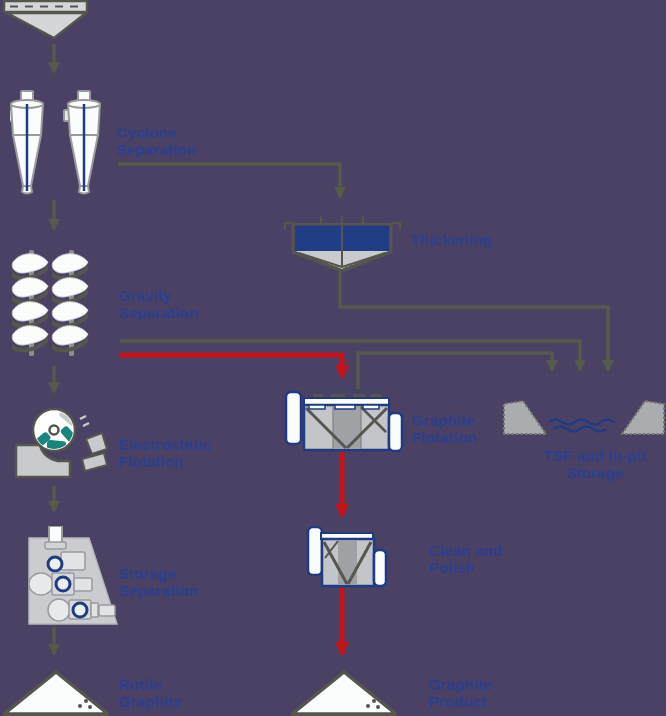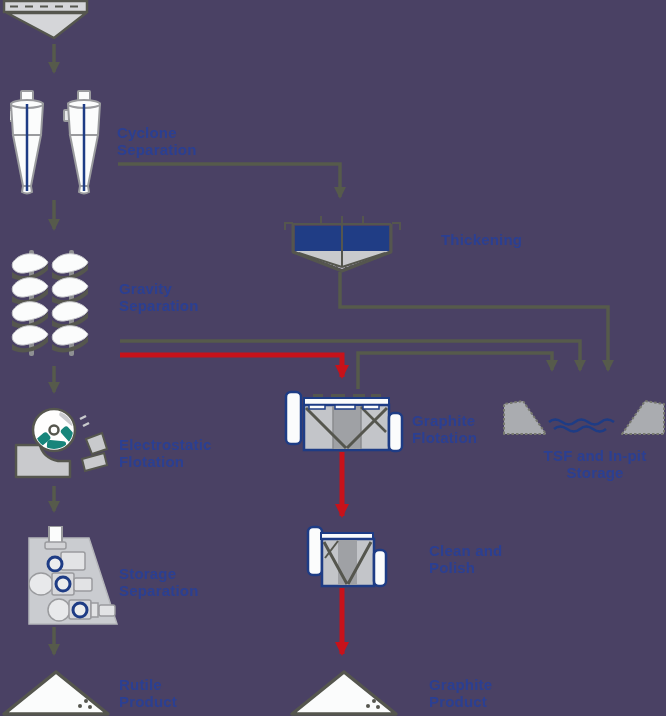--- a/index.html
+++ b/index.html
@@ -197,31 +197,31 @@
     <svg width="112" height="47" viewBox="0 0 112 47">
       <path d="M4,45 L56,3 L108,45 Z" fill="#fbfcfc" stroke="#55564e" stroke-width="3.5" stroke-linejoin="round"></path>
       <circle cx="80" cy="37" r="2" fill="#55564e"></circle>
       <circle cx="86" cy="32" r="2" fill="#55564e"></circle>
       <circle cx="90" cy="38" r="2" fill="#55564e"></circle>
     </svg>
   </div>
 
   <div class="label" style="left:117px;top:124px;">Cyclone
 Separation</div>
-  <div class="label" style="left:411px;top:231px;margin-left:30px;">Thickening</div>
-  <div class="label" style="left:119px;top:280px;">Gravity
+  <div class="label" style="left:411px;top:231px;">Thickening</div>
+  <div class="label" style="left:119px;top:287px;">Gravity
 Separation</div>
   <div class="label" style="left:119px;top:436px;">Electrostatic
 Flotation</div>
   <div class="label" style="left:119px;top:565px;">Storage
 Separation</div>
   <div class="label" style="left:412px;top:412px;">Graphite
 Flotation</div>
   <div class="label center" style="left:525px;top:447px;width:140px;">TSF and In-pit
 Storage</div>
   <div class="label" style="left:429px;top:542px;">Clean and
 Polish</div>
   <div class="label" style="left:119px;top:676px;">Rutile
-Product</div>
+Graphite</div>
   <div class="label" style="left:429px;top:676px;">Graphite
 Product</div>
 
 </div>
 
 </body></html>

